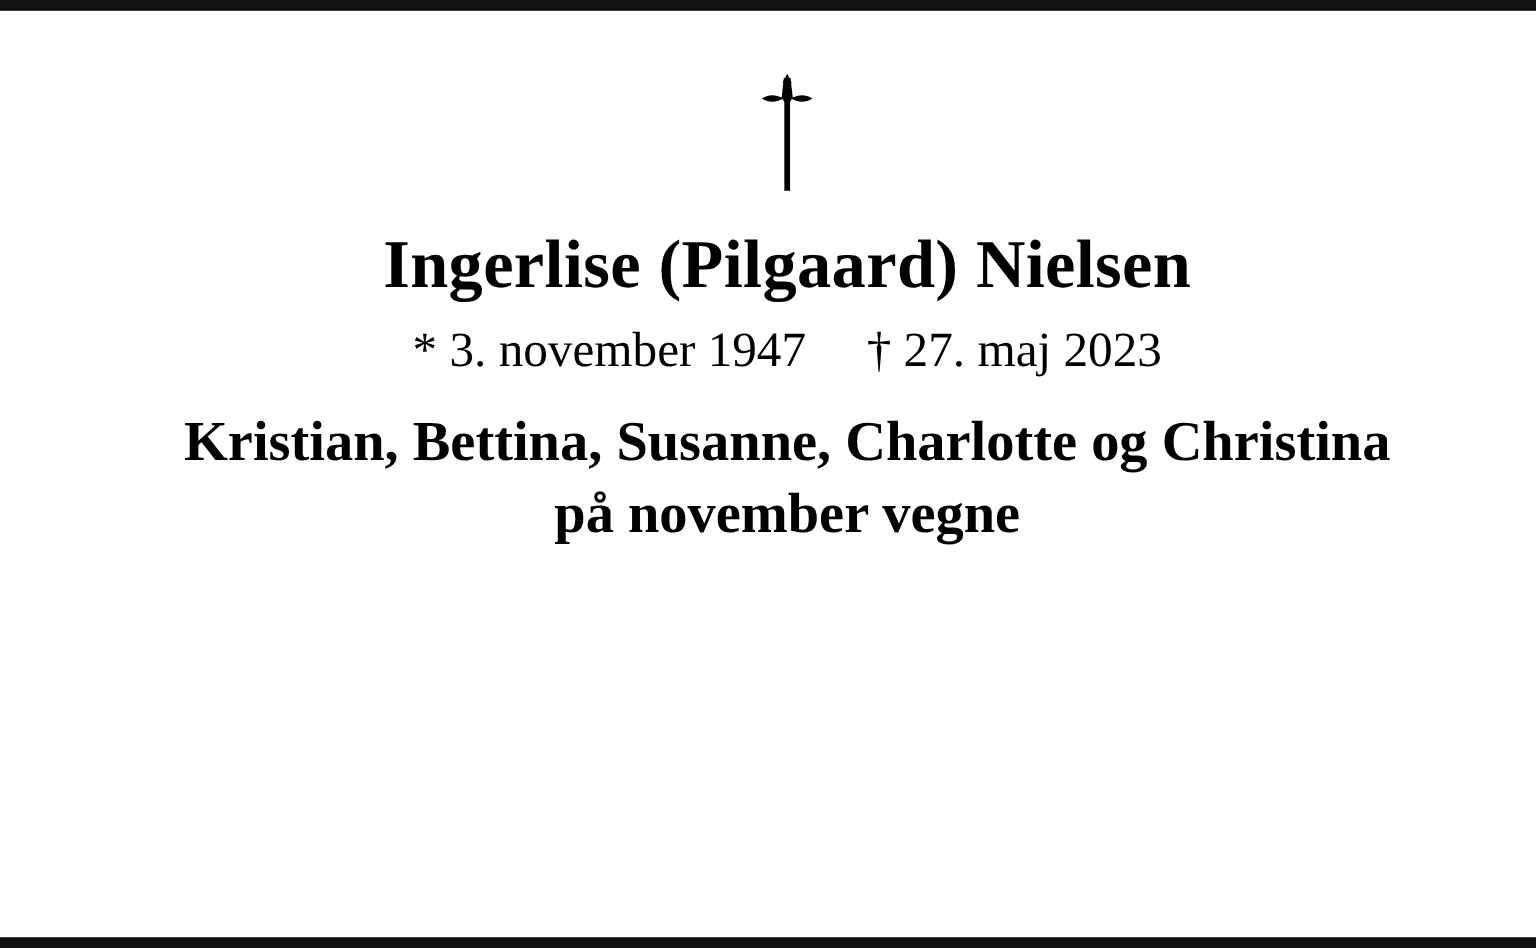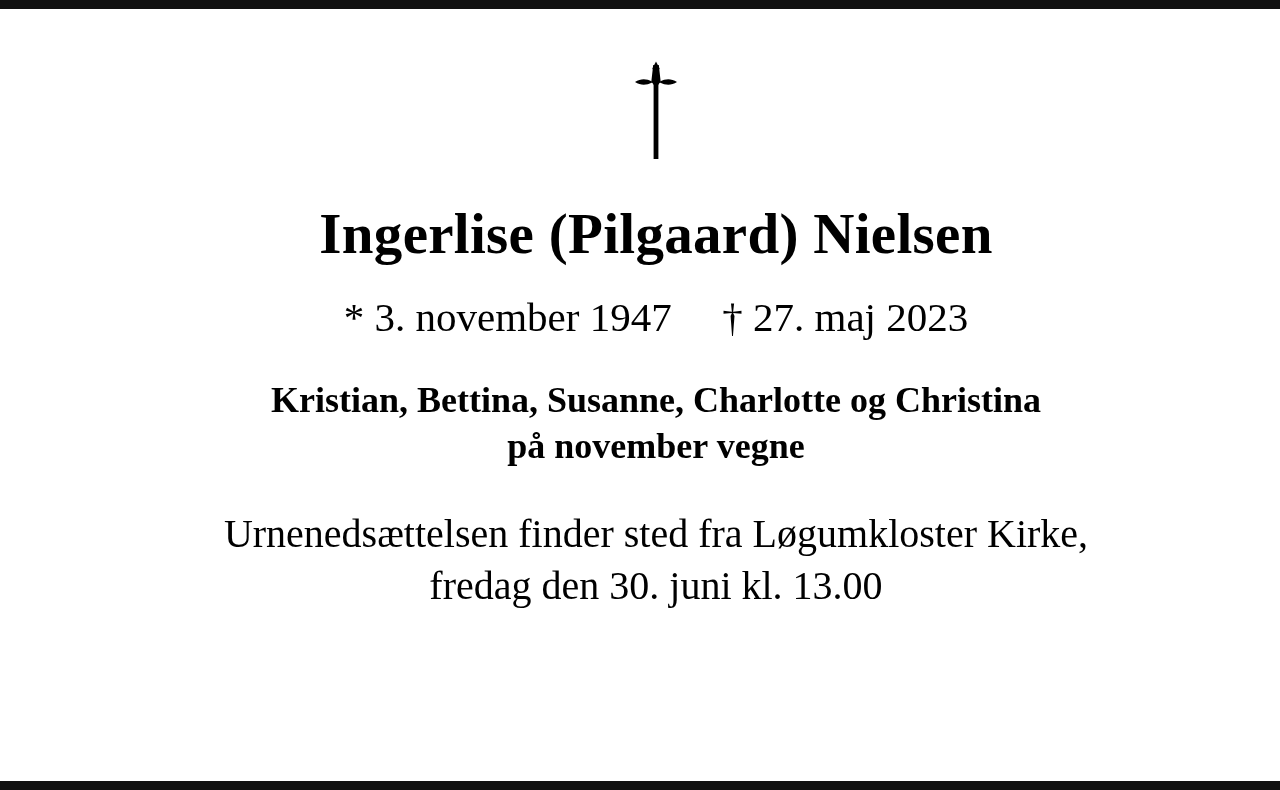--- a/index.html
+++ b/index.html
@@ -19,21 +19,20 @@
     box-sizing: border-box;
     width: 1280px;
     height: 790px;
     background: #ffffff;
     border-top: 9px solid #111111;
     border-bottom: 9px solid #111111;
     padding: 46px 60px 30px 92px;
     display: flex;
     flex-direction: column;
     align-items: center;
-    gap: 13px;
   }
   .cross-wrap {
     height: 120px;
     display: flex;
     align-items: flex-start;
     justify-content: center;
     margin-bottom: 8px;
   }
   .cross-wrap svg { display: block; }
 
@@ -57,21 +56,21 @@
     display: inline-block;
     width: 30px;
   }
   .sentence {
     font-size: 41px;
     line-height: 1.2;
     text-align: center;
     margin: 0 0 26px 0;
   }
   .survivors {
-    font-size: 36px;
+    font-size: 47px;
     font-weight: bold;
     line-height: 1.28;
     text-align: center;
     margin: 0 0 26px 0;
   }
   .survivors .line2 {
     display: block;
   }
   .service {
     font-size: 40px;
@@ -107,18 +106,14 @@
     <span>†</span>
     <span>27. maj 2023</span>
   </div>
 
 
   <div class="survivors">
     <span>Kristian, Bettina, Susanne, Charlotte og Christina</span>
     <span class="line2">på november vegne</span>
   </div>
 
-  <div class="service">
-    <span>Urnenedsættelsen finder sted fra Løgumkloster Kirke,</span>
-    <span class="line2">fredag den 30. juni kl. 13.00</span>
-  </div>
 
 </div>
 
 </body></html>

